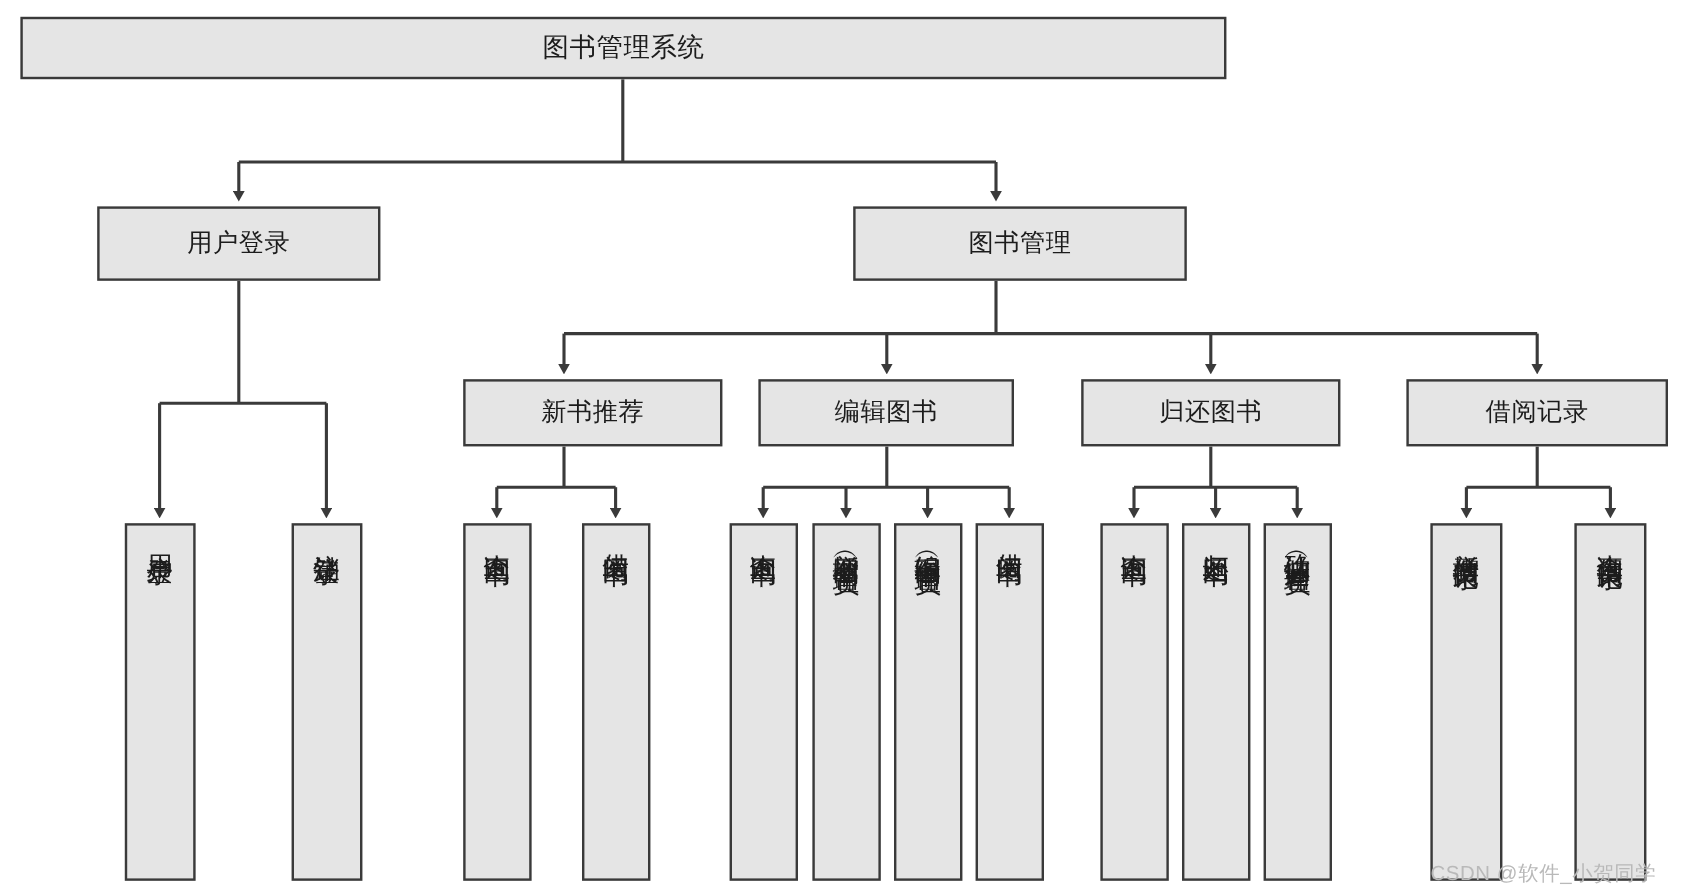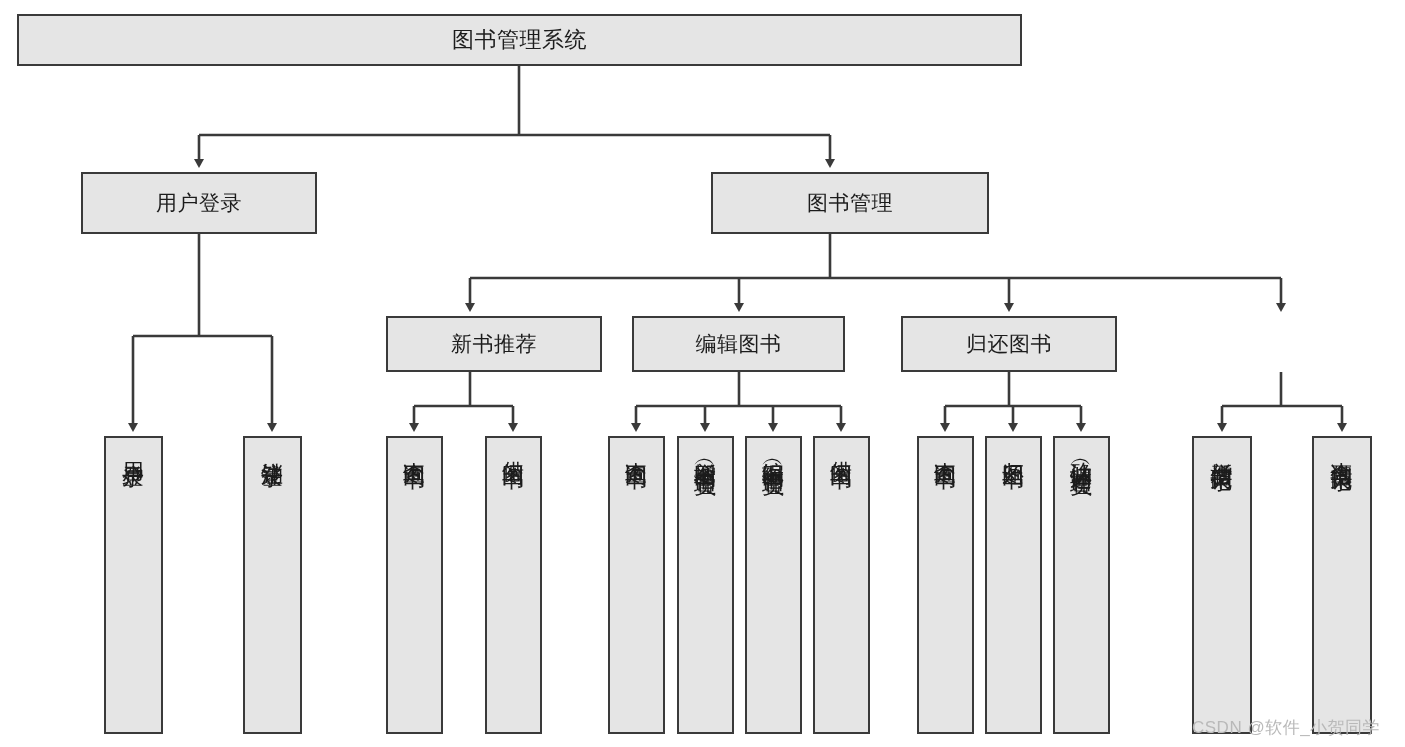--- a/index.html
+++ b/index.html
@@ -132,20 +132,23 @@
 
   <div class="node" style="left:343px;top:316px;width:216px;height:56px;margin-left:43px;">
     <span class="label">新书推荐</span>
   </div>
   <div class="node" style="left:632px;top:316px;width:213px;height:56px;">
     <span class="label">编辑图书</span>
   </div>
   <div class="node" style="left:901px;top:316px;width:216px;height:56px;">
     <span class="label">归还图书</span>
   </div>
+  <div class="node" style="left:1172px;top:316px;width:218px;height:56px;">
+    <span class="label">借阅记录</span>
+  </div>
 
   <div class="node leaf" style="left:104px;top:436px;width:59px;height:298px;">
     <span class="label">用户登录</span>
   </div>
   <div class="node leaf" style="left:243px;top:436px;width:59px;height:298px;">
     <span class="label">注销登录</span>
   </div>
 
   <div class="node leaf" style="left:386px;top:436px;width:57px;height:298px;">
     <span class="label">查询图书</span>

